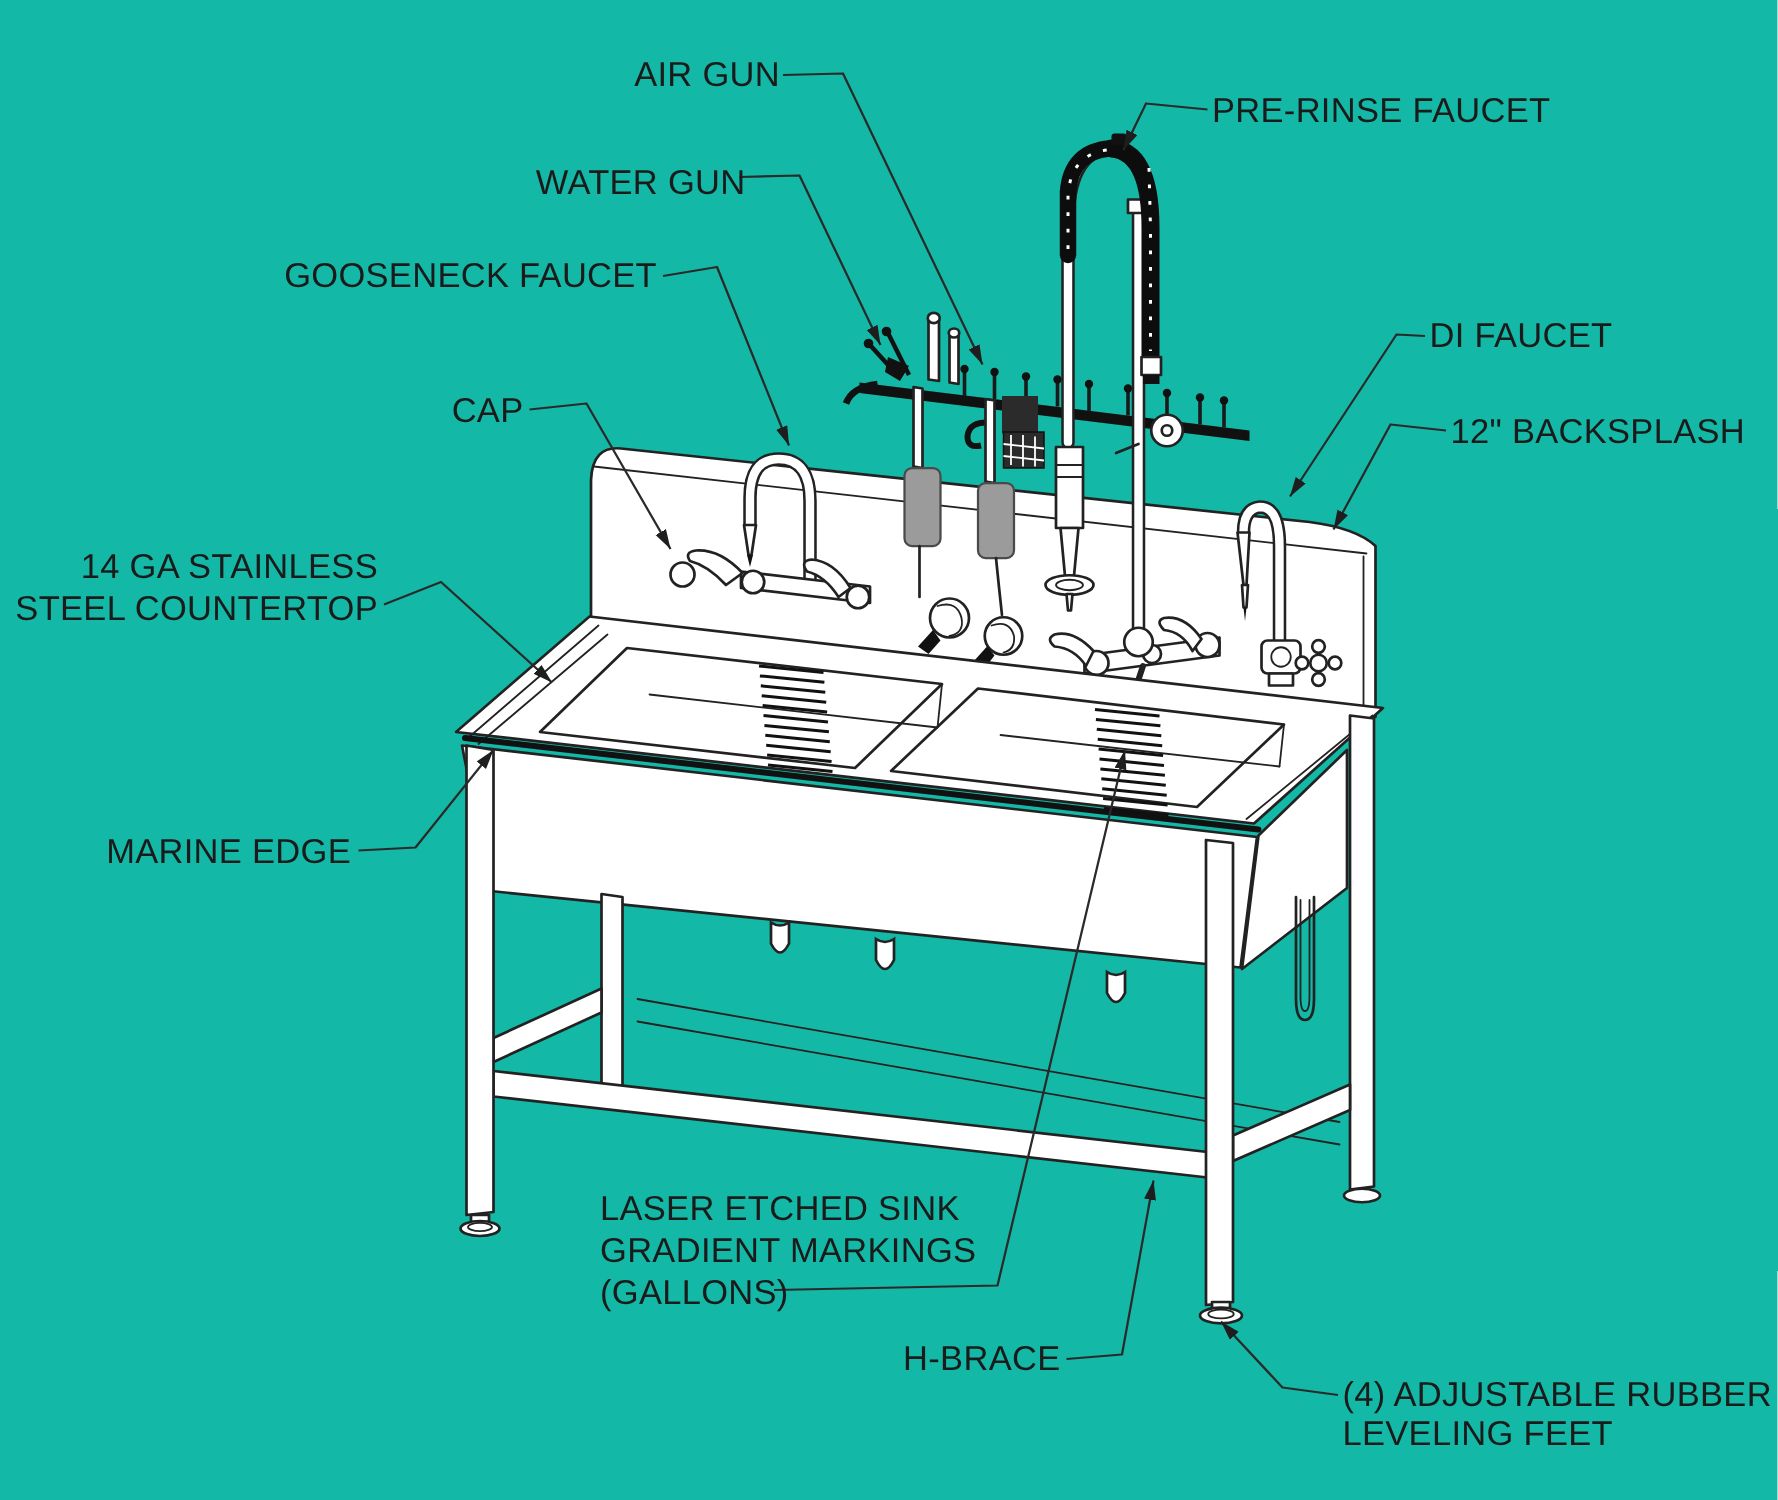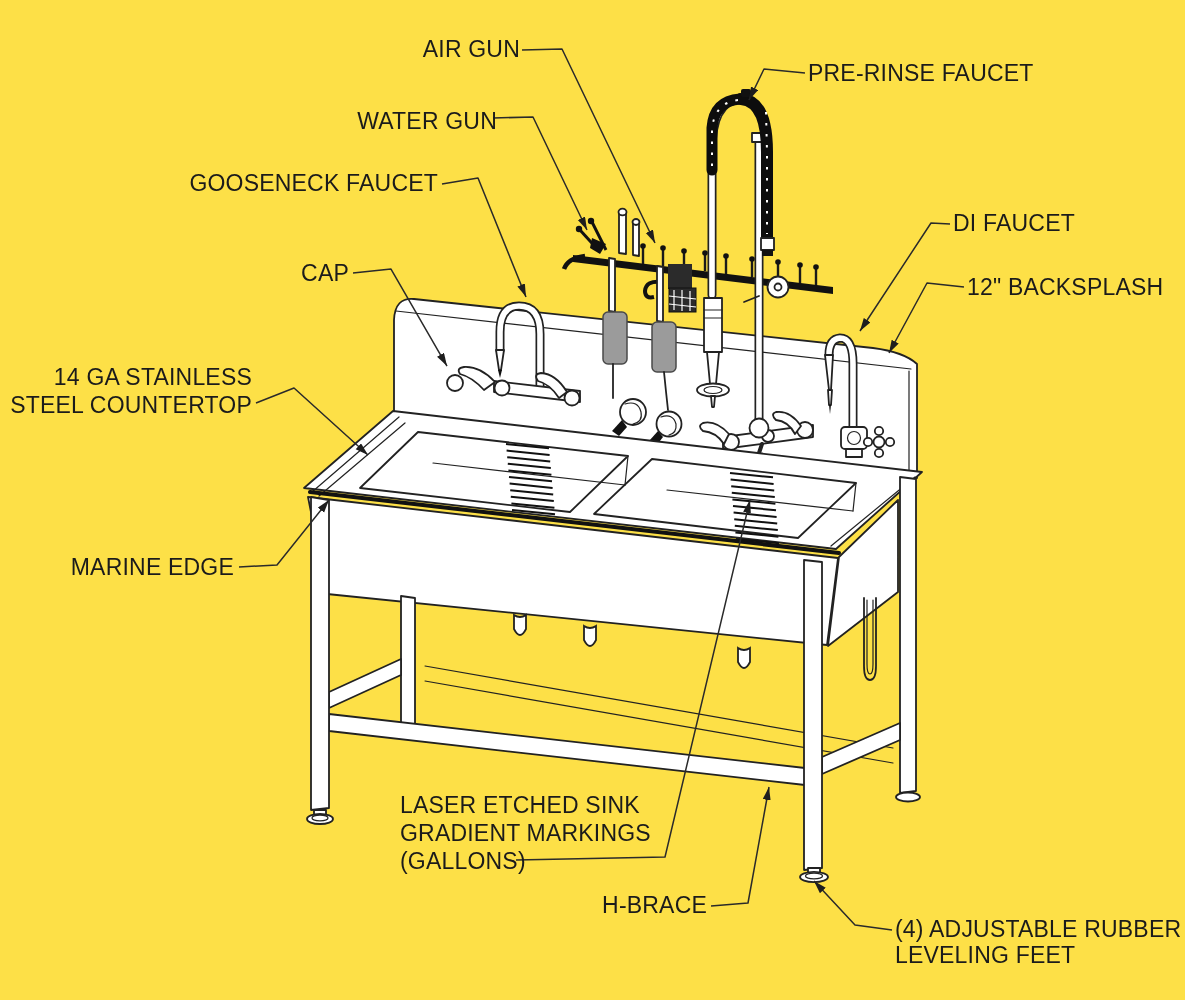--- a/index.html
+++ b/index.html
@@ -1,18 +1,18 @@
 <!DOCTYPE html>
 <html><head>
 <meta charset="utf-8">
 <style>
   html,body{margin:0;padding:0;background:#ffffff;}
   .stage{
     position:relative;width:1185px;height:1000px;overflow:hidden;
-    background:#fde047;
+    background:#14b8a6;
     font-family:"Liberation Sans", sans-serif;
   }
   svg{display:block}
   .callout{
     font-family:"Liberation Sans", sans-serif;
     font-size:23px;
     letter-spacing:0.2px;
     fill:#1b1b1b;
   }
   .ln{stroke:#222;stroke-width:1.8;fill:none;stroke-linecap:round;stroke-linejoin:round}

